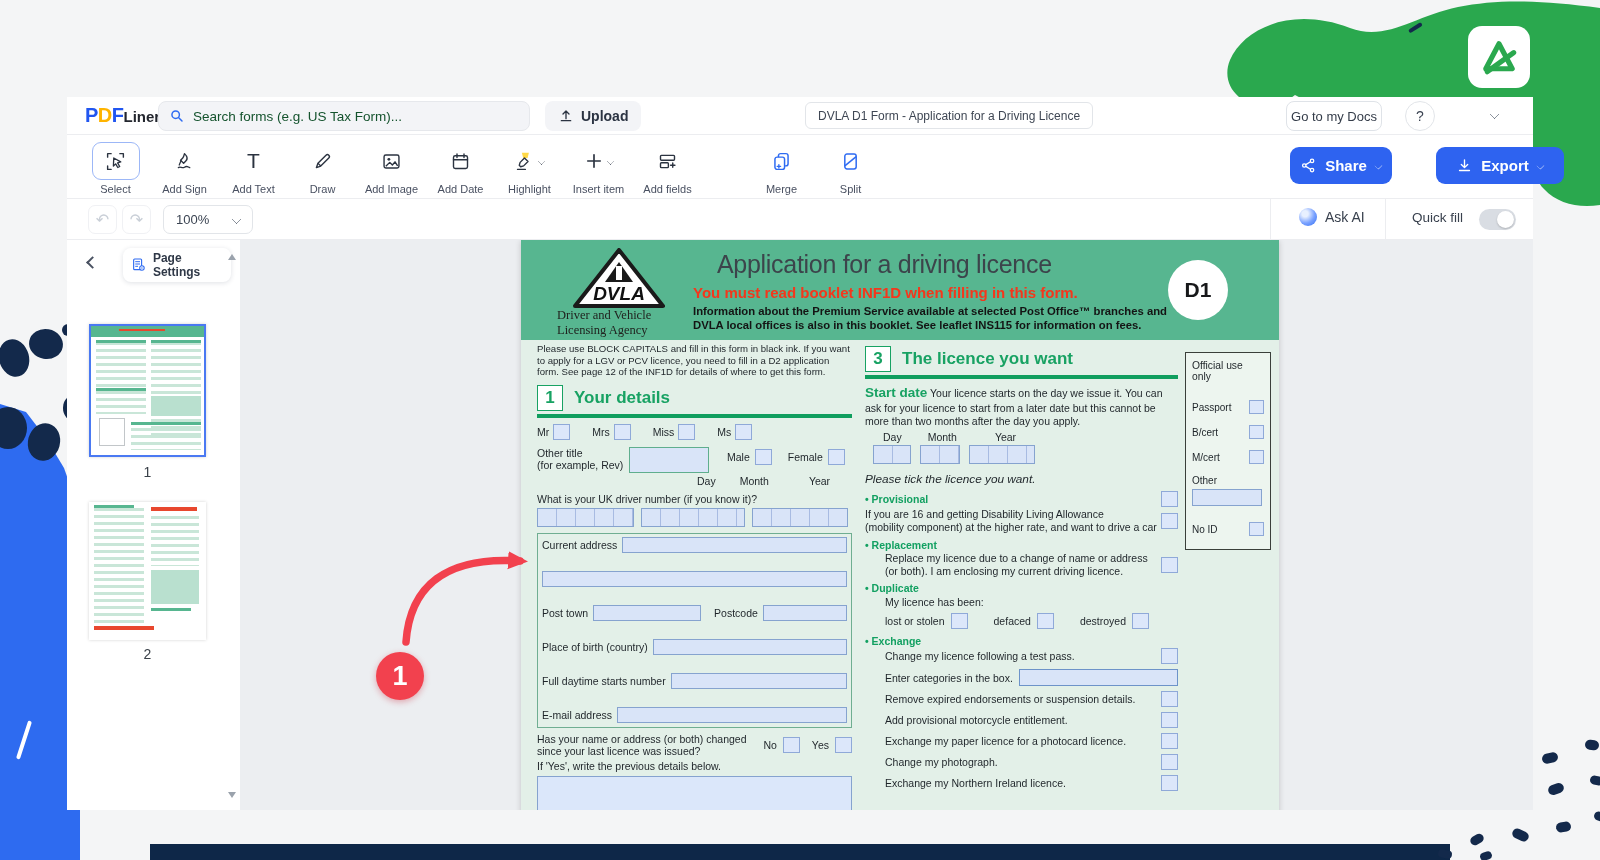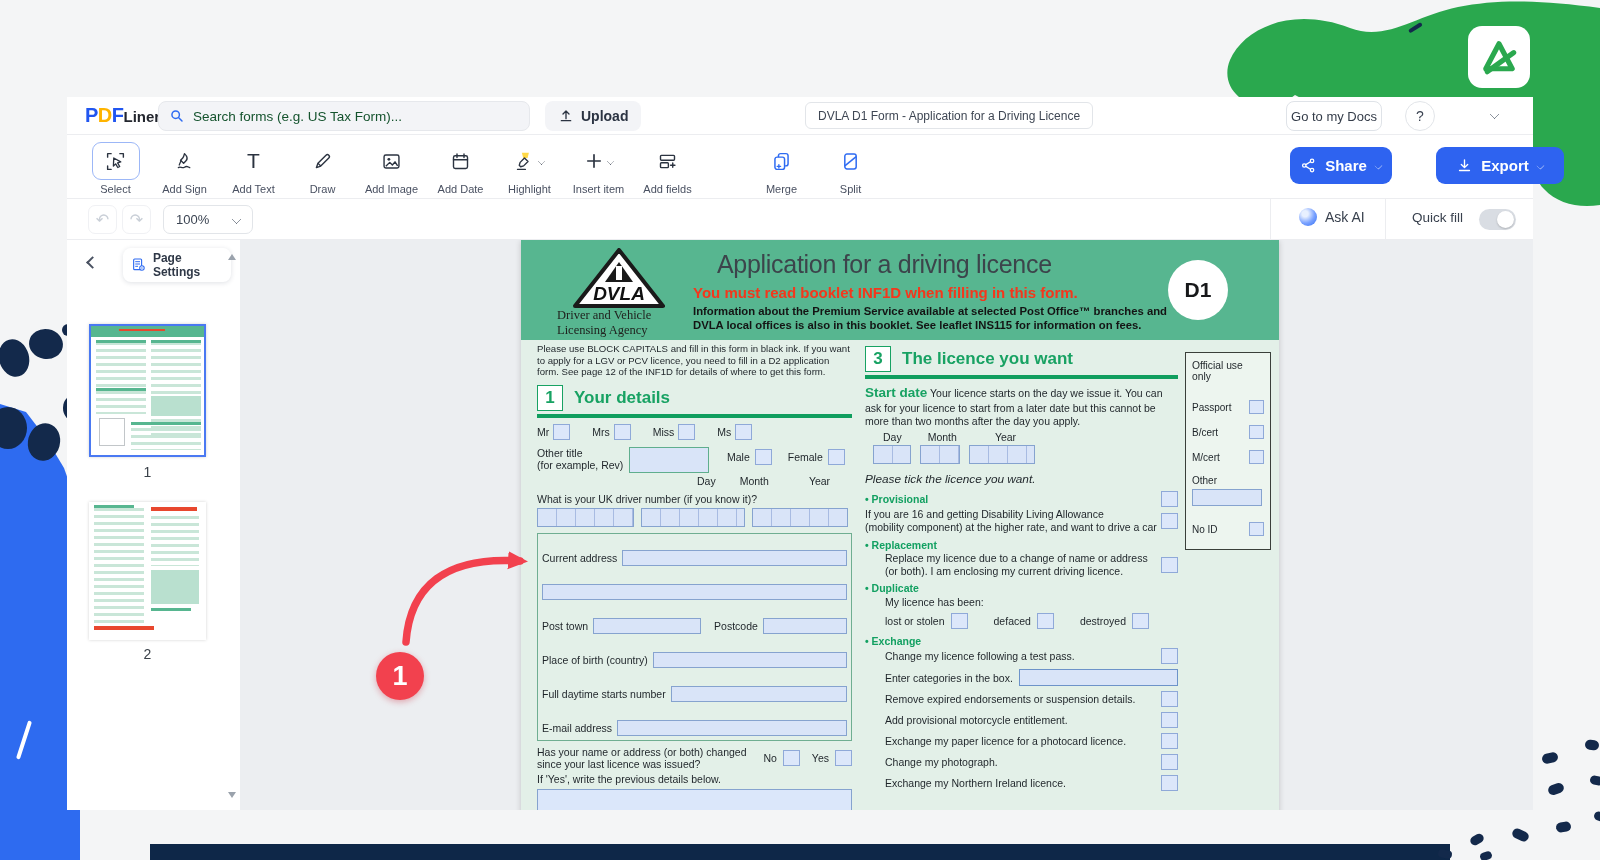--- a/index.html
+++ b/index.html
@@ -105,21 +105,21 @@
   .underline { height:4px; background:#0f9e5e; margin:3px 0 6px; }
   .lblrow { display:flex; border:1px solid #86a3cf; height:19px; margin-bottom:2px; background:#d9e4f8; }
   .lblrow .lab { background:#e9f3ec; border-right:1px solid #86a3cf; font-size:10.5px; padding:0 4px;
                  display:flex; align-items:center; white-space:nowrap; background:#eef6f0; }
   .cb { width:17px; height:16px; background:#dce7fa; border:1px solid #8fa9d8; display:inline-block; vertical-align:middle; flex:none; }
   .inp { background:#d9e4f8; border:1px solid #86a3cf; display:inline-block; vertical-align:middle; }
   .seg { height:19px; background-color:#d9e4f8; border:1px solid #86a3cf;
          background-image:repeating-linear-gradient(90deg, transparent 0 18px, #a8bbe2 18px 19px); }
   .row { display:flex; align-items:center; }
   .bold { font-weight:400; }
-  .addr { border:1px solid #6fae91; padding:16px 4px 4px; margin-top:6px; display:flex; flex-direction:column; gap:18px; }
+  .addr { border:1px solid #6fae91; padding:3px 4px 4px; margin-top:6px; display:flex; flex-direction:column; gap:18px; }
   .blt { color:#12a061; font-weight:700; }
   .blt::before { content:"• "; }
   .opt { display:flex; align-items:center; margin-top:5px; }
   .opt .txt { flex:1; padding-left:20px; }
   .official { position:absolute; left:664px; top:112px; width:86px; height:198px; border:1.5px solid #3a3f3a;
               background:#edf5ef; padding:7px 6px; font-size:10px; color:#1e2429; }
   .off-row { display:flex; align-items:center; justify-content:space-between; margin-top:11px; }
   .off-row .cb { width:15px; height:14px; }
   
   .anno-circle { position:absolute; left:136px; top:412px; width:48px; height:48px; background:#f2414e; border-radius:50%;

